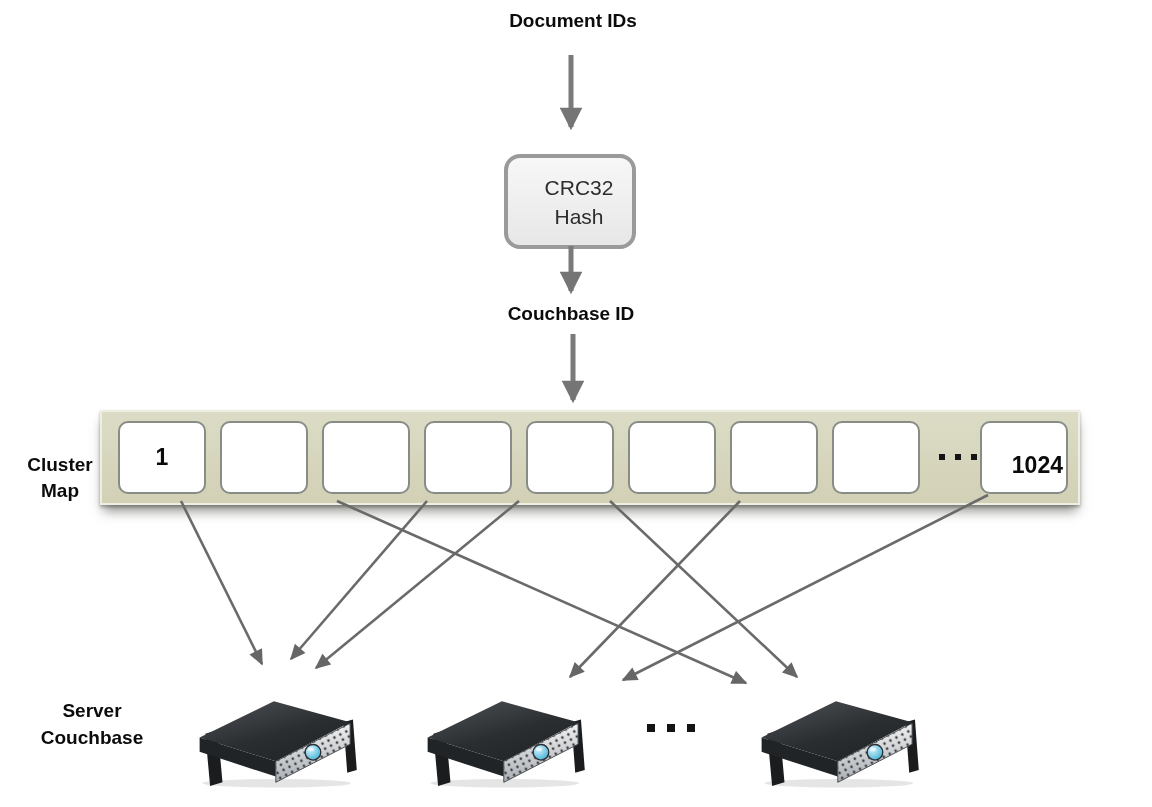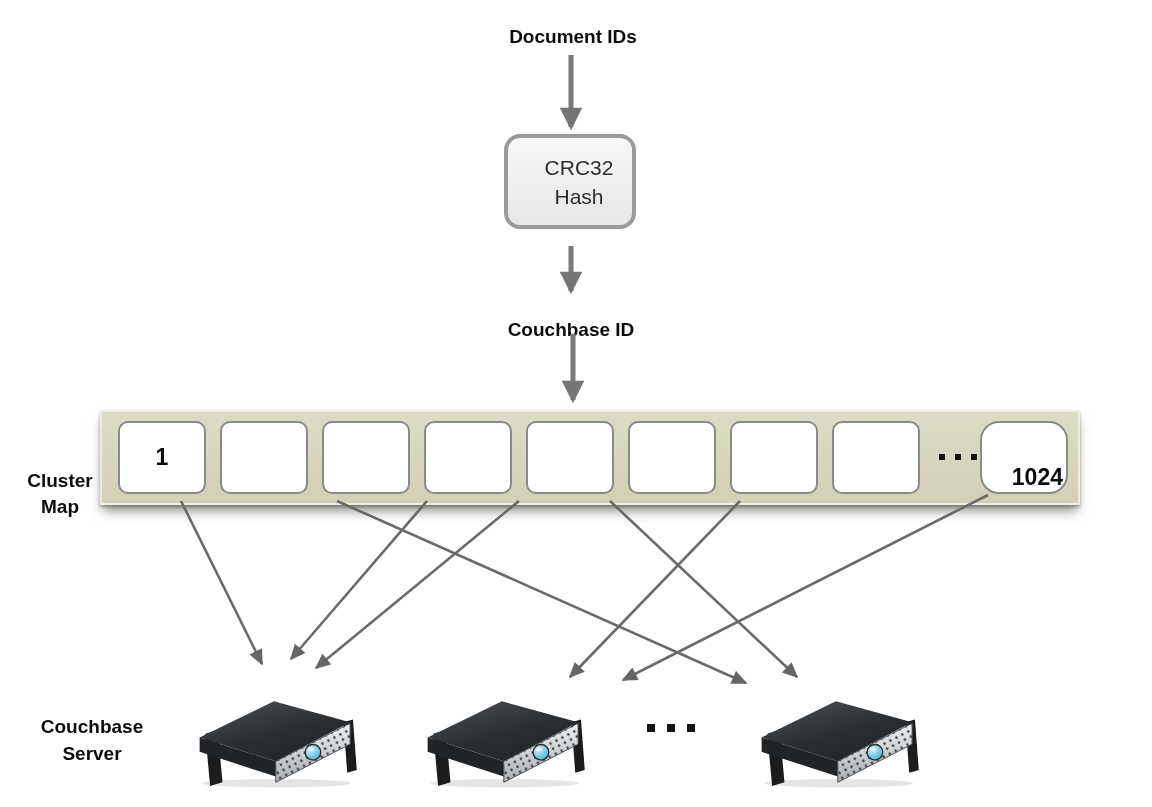--- a/index.html
+++ b/index.html
@@ -1,25 +1,25 @@
 <!DOCTYPE html>
 <html><head>
 <meta charset="utf-8">
 <style>
   html,body{margin:0;padding:0;background:#ffffff;}
   #stage{
     position:relative;width:1152px;height:807px;background:#ffffff;overflow:hidden;
     font-family:"Liberation Sans","DejaVu Sans",sans-serif;color:#111;
   }
   .abs{position:absolute;}
-  .lbl{font-weight:bold;font-size:19px;text-align:center;line-height:26px;color:#0b0b0b;margin-top:16px;}
+  .lbl{font-weight:bold;font-size:19px;text-align:center;line-height:26px;color:#0b0b0b;}
 
   
   .hash-box{
-    left:504px;top:134px;width:132px;height:95px;
+    left:504px;top:154px;width:132px;height:95px;
     border:4px solid #9a9a9a;border-radius:16px;
     background:linear-gradient(#f7f7f7,#e7e7e7);
     display:flex;flex-direction:column;align-items:center;justify-content:center;
     box-sizing:border-box;
     padding-left:18px;
   }
   .hash-box div{font-size:21px;line-height:29px;color:#2d2d2d;}
 
   
   .band{
@@ -27,21 +27,21 @@
     background:linear-gradient(#dcdbc5,#d2d1b6);
     border:2px solid #efeee2;box-sizing:border-box;
     box-shadow:0 9px 11px -3px rgba(55,55,48,.55), 0 2px 3px rgba(0,0,0,.3);
   }
   .cell{
     position:absolute;top:9px;width:88px;height:73px;background:#ffffff;
     border:2px solid #878c87;border-radius:10px;box-sizing:border-box;
     display:flex;align-items:center;justify-content:center;
     font-weight:bold;font-size:23px;color:#0b0b0b;
   }
-  .cell-last{align-items:flex-end;justify-content:flex-end;padding:0 3px 1px 0;border-radius:19px;}
+  .cell-last{align-items:flex-end;justify-content:flex-end;padding:0 3px 13px 0;}
   .dots{position:absolute;display:flex;align-items:center;}
   .sq{width:6px;height:6px;background:#141414;display:inline-block;margin:0 5px;}
   .dots-servers .sq{width:8px;height:8px;margin:0 6px;}
 
   .cluster-label{left:0;top:452px;width:120px;}
   .server-label{left:8px;top:697px;width:168px;line-height:27px;}
 
   .overlay{left:0;top:0;pointer-events:none;}
   .server{position:absolute;width:172px;height:100px;}
 </style>
@@ -151,17 +151,17 @@
       <use href="#rack-server"></use>
     </svg>
 
   <div class="dots dots-servers abs" style="left:641px;top:724px;" title=". . .">
     <span class="sq"></span>
       <span class="sq"></span>
       <span class="sq"></span>
   </div>
 
   <div class="abs lbl server-label">
+    <div>Server</div>
     <div>Couchbase</div>
-    <div>Server</div>
   </div>
 
 </div>
 
 </body></html>

